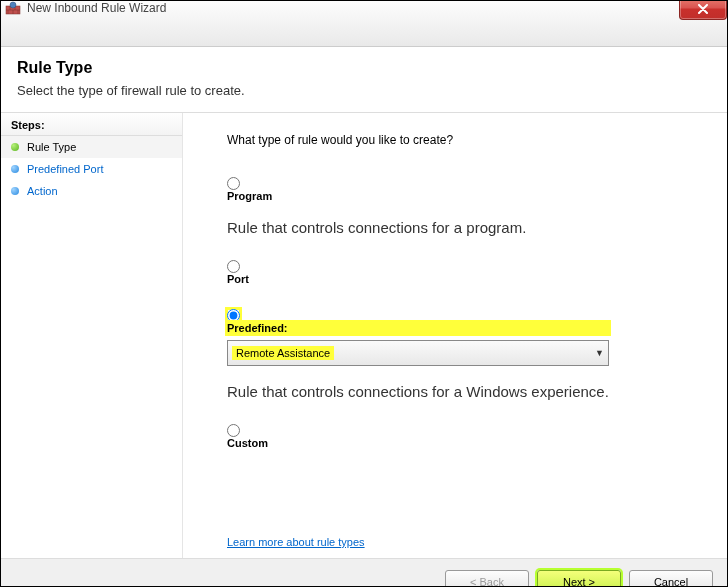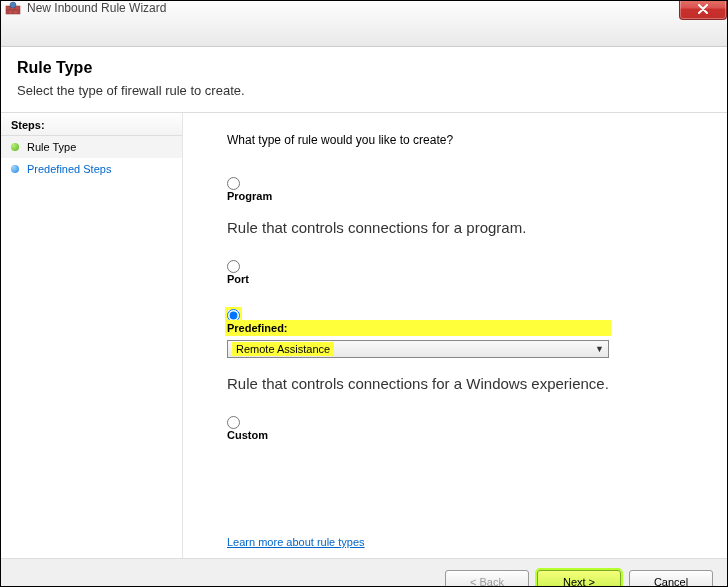--- a/index.html
+++ b/index.html
@@ -129,21 +129,21 @@
   .opt-title { font-weight: bold; font-size: 11px; }
   .opt-desc { font-size: 15px; color: #333; margin-top: 17px; }
   .predef-block .opt-title,
   .predef-block input[type=radio] {
     background: #ffff3a;
     box-shadow: 0 0 0 2px #ffff3a;
   }
   .dropdown {
     margin: 6px 0 4px 0;
     width: 100%;
-    height: 18px;
+    height: 26px;
     border: 1px solid #888;
     background: linear-gradient(to bottom,#fafafa,#e8e8e8);
     font-size: 11px;
     padding: 0 4px;
     display: flex;
     align-items: center;
     justify-content: space-between;
     cursor: pointer;
   }
   .dropdown .dd-text {
@@ -225,21 +225,25 @@
 <div class="body-area">
 
   <div class="sidebar">
     <div class="steps-header">Steps:</div>
     <div class="step-item active">
       <span class="step-bullet green"></span>
       <span>Rule Type</span>
     </div>
     <div class="step-item link">
       <span class="step-bullet blue"></span>
-      <span>Predefined Steps</span>
+      <span>Predefined Port</span>
+    </div>
+    <div class="step-item link">
+      <span class="step-bullet blue"></span>
+      <span>Action</span>
     </div>
   </div>
 
   <div class="main-pane">
     <div class="question">What type of rule would you like to create?</div>
 
     <div class="option">
       <input type="radio" name="ruletype" style="">
       <div class="opt-body">
         <div class="opt-title">Program</div>

